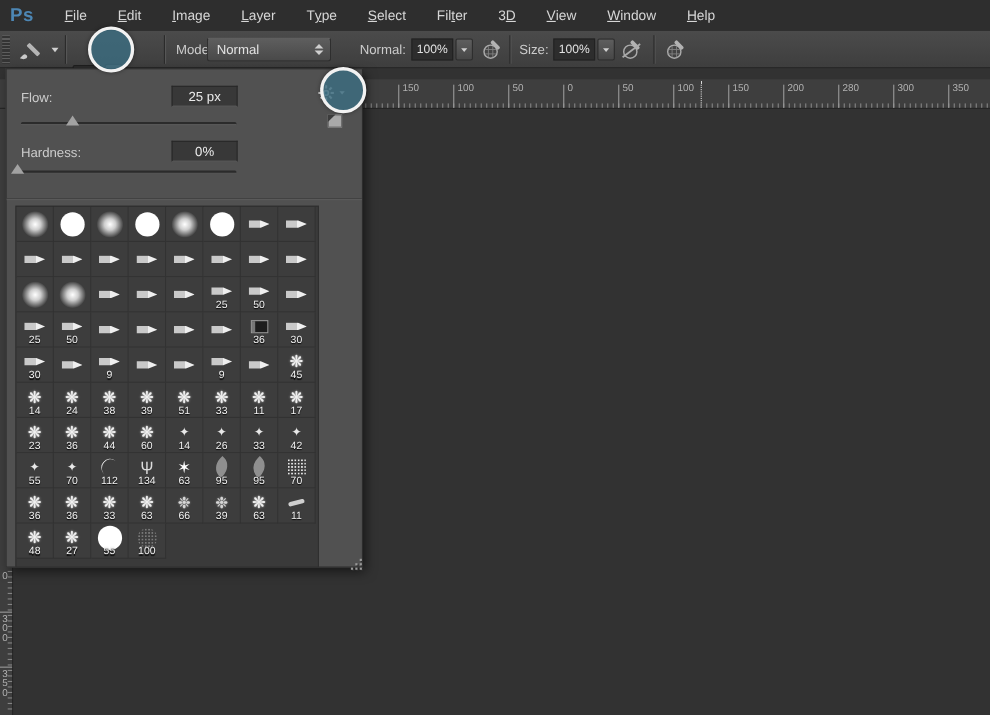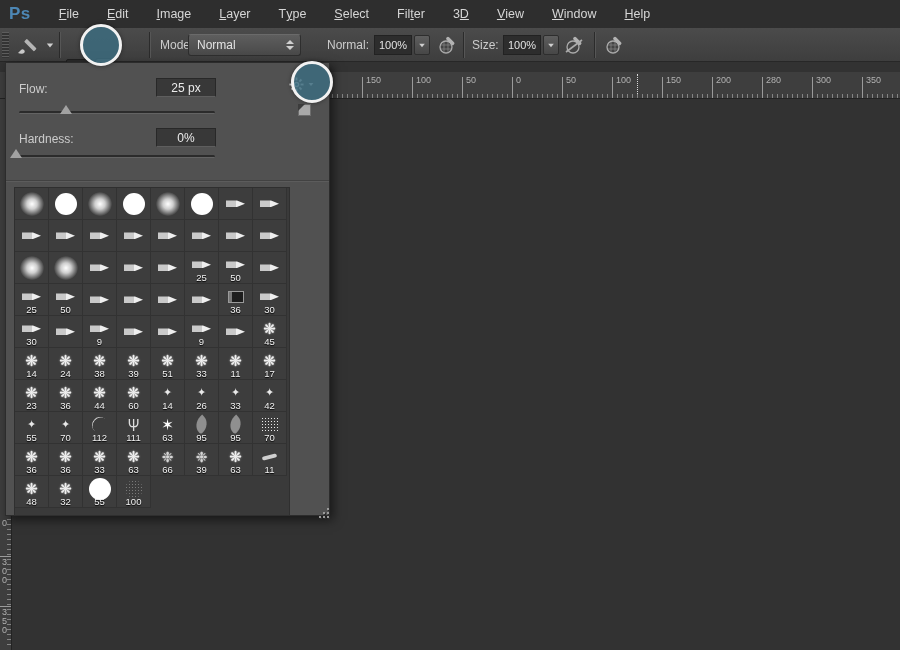--- a/index.html
+++ b/index.html
@@ -642,21 +642,21 @@
         <div class="bcell">
           <div class="bthumb t-spark">✦</div>
           <div class="bnum">70</div>
         </div>
         <div class="bcell">
           <div class="bthumb t-curve"></div>
           <div class="bnum">112</div>
         </div>
         <div class="bcell">
           <div class="bthumb t-grass">Ψ</div>
-          <div class="bnum">111</div>
+          <div class="bnum">134</div>
         </div>
         <div class="bcell">
           <div class="bthumb t-maple">✶</div>
           <div class="bnum">63</div>
         </div>
         <div class="bcell">
           <div class="bthumb t-leaf"></div>
           <div class="bnum">95</div>
         </div>
         <div class="bcell">
@@ -698,21 +698,21 @@
         <div class="bcell">
           <div class="bthumb t-stroke"></div>
           <div class="bnum">11</div>
         </div>
         <div class="bcell">
           <div class="bthumb t-scatter">❋</div>
           <div class="bnum">48</div>
         </div>
         <div class="bcell">
           <div class="bthumb t-scatter">❋</div>
-          <div class="bnum">32</div>
+          <div class="bnum">27</div>
         </div>
         <div class="bcell">
           <div class="bthumb t-hard"></div>
           <div class="bnum">55</div>
         </div>
         <div class="bcell">
           <div class="bthumb t-dots"></div>
           <div class="bnum">100</div>
         </div>
       </div>

